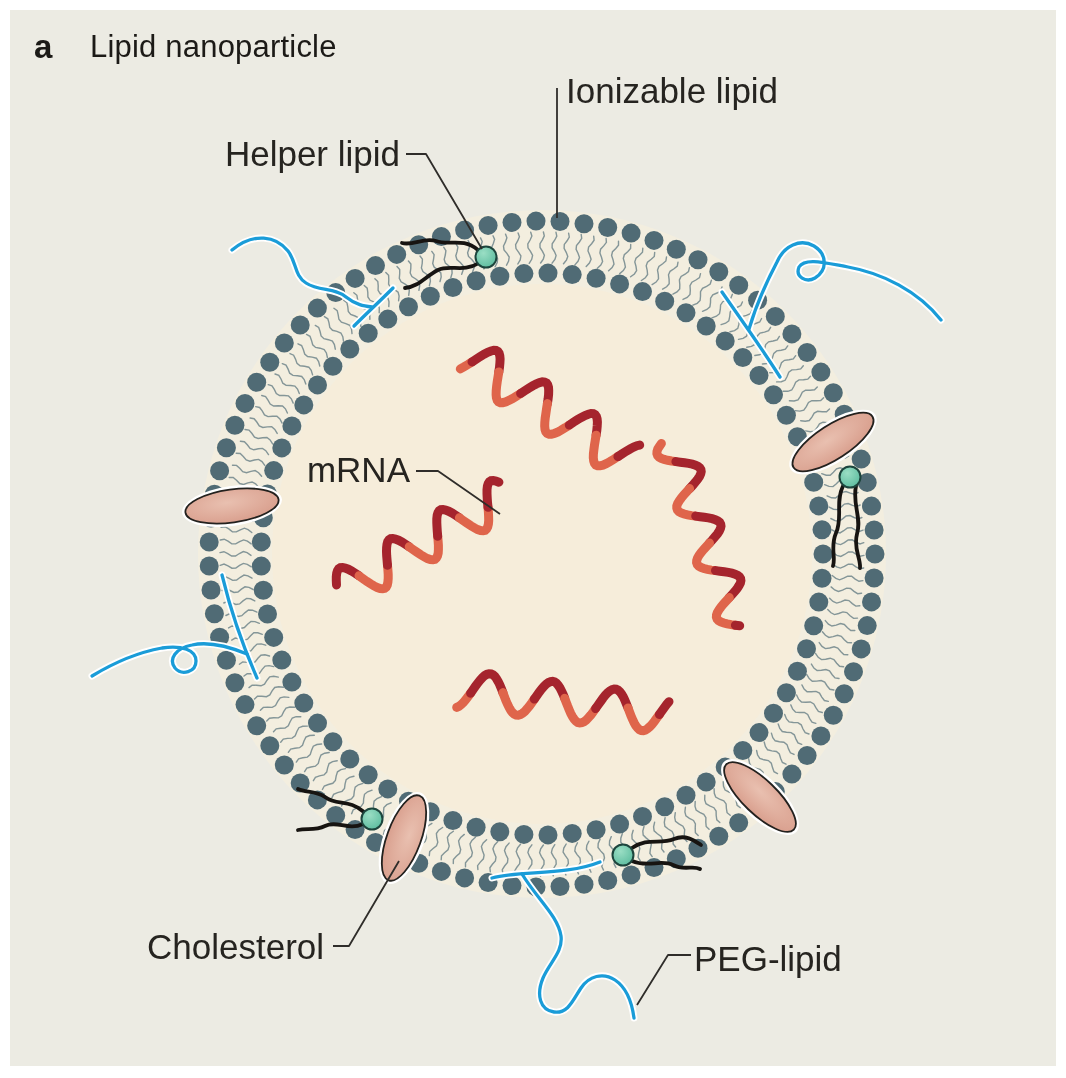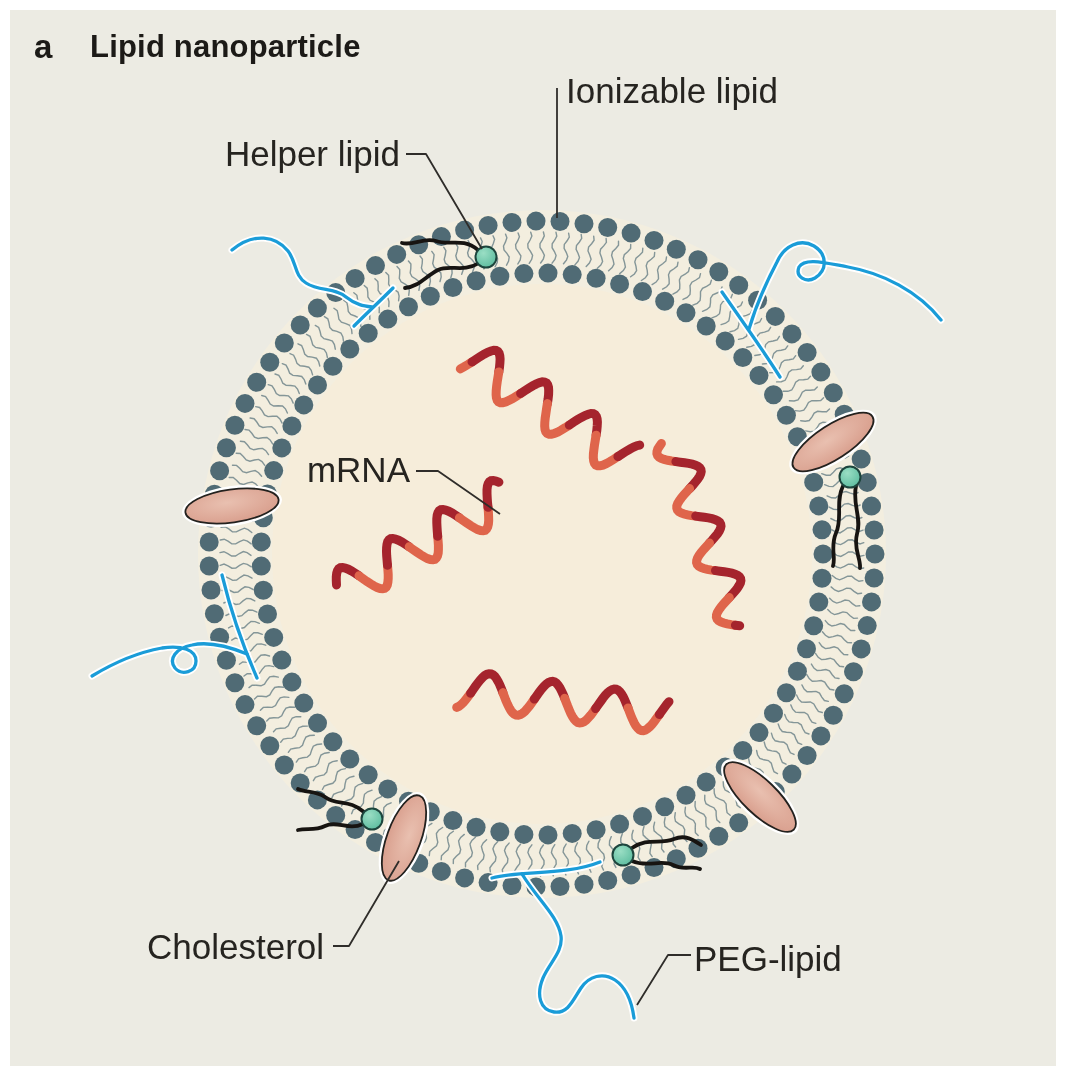--- a/index.html
+++ b/index.html
@@ -1,19 +1,19 @@
 <!DOCTYPE html>
 <html><head>
 <meta charset="utf-8">
 <style>
   html,body{margin:0;padding:0;background:#ffffff;}
   .canvas{position:relative;width:1066px;height:1078px;background:#ffffff;overflow:hidden;
           font-family:"Liberation Sans", sans-serif;}
   .panel-letter{position:absolute;left:34px;top:28px;font-size:33px;font-weight:700;color:#1c1a17;}
-  .fig-title{position:absolute;left:90px;top:29px;font-size:31px;font-weight:700;color:#1c1a17;
+  .fig-title{position:absolute;left:90px;top:29px;font-size:31px;font-weight:400;color:#1c1a17;
              letter-spacing:0.2px;}
   svg{position:absolute;left:0;top:0;}
   svg text{font-family:"Liberation Sans", sans-serif;}
 </style>
 </head>
 <body>
 
 <div class="canvas">
   <svg id="fig-svg" width="1066" height="1078" viewBox="0 0 1066 1078">
       <defs>

